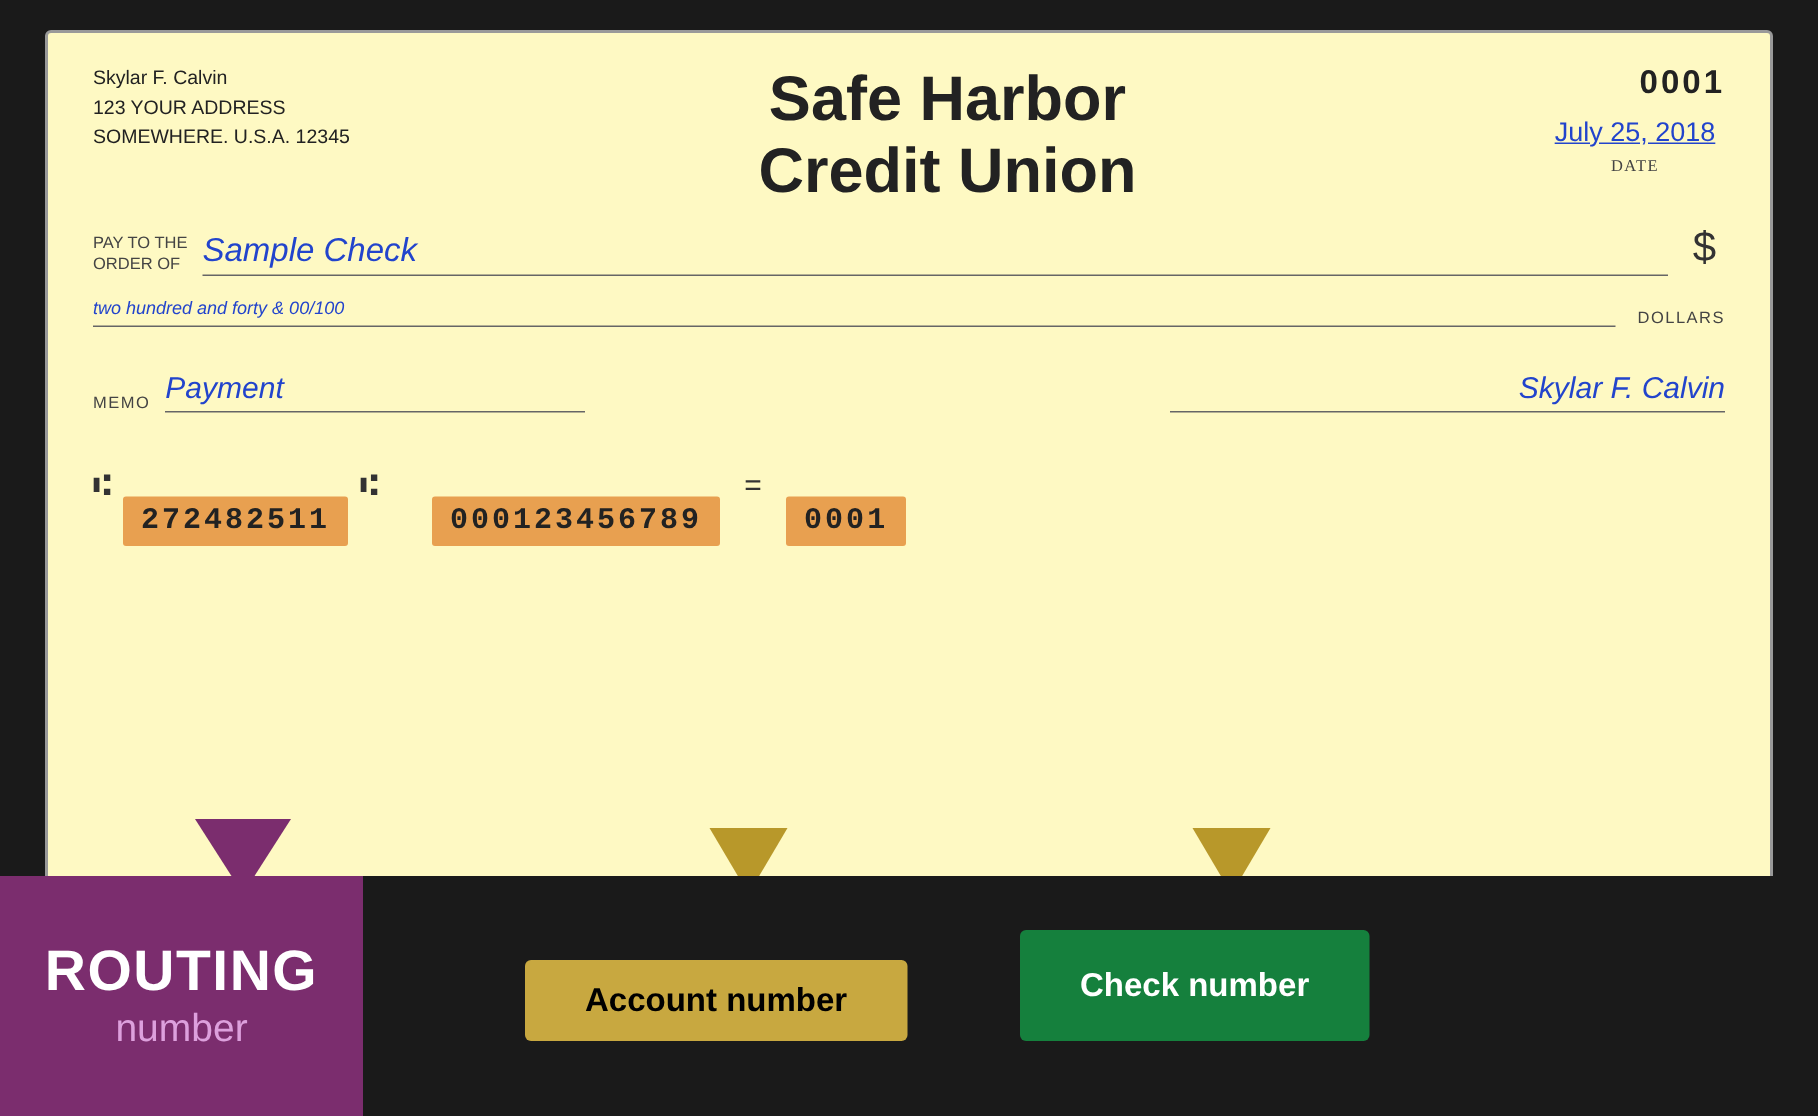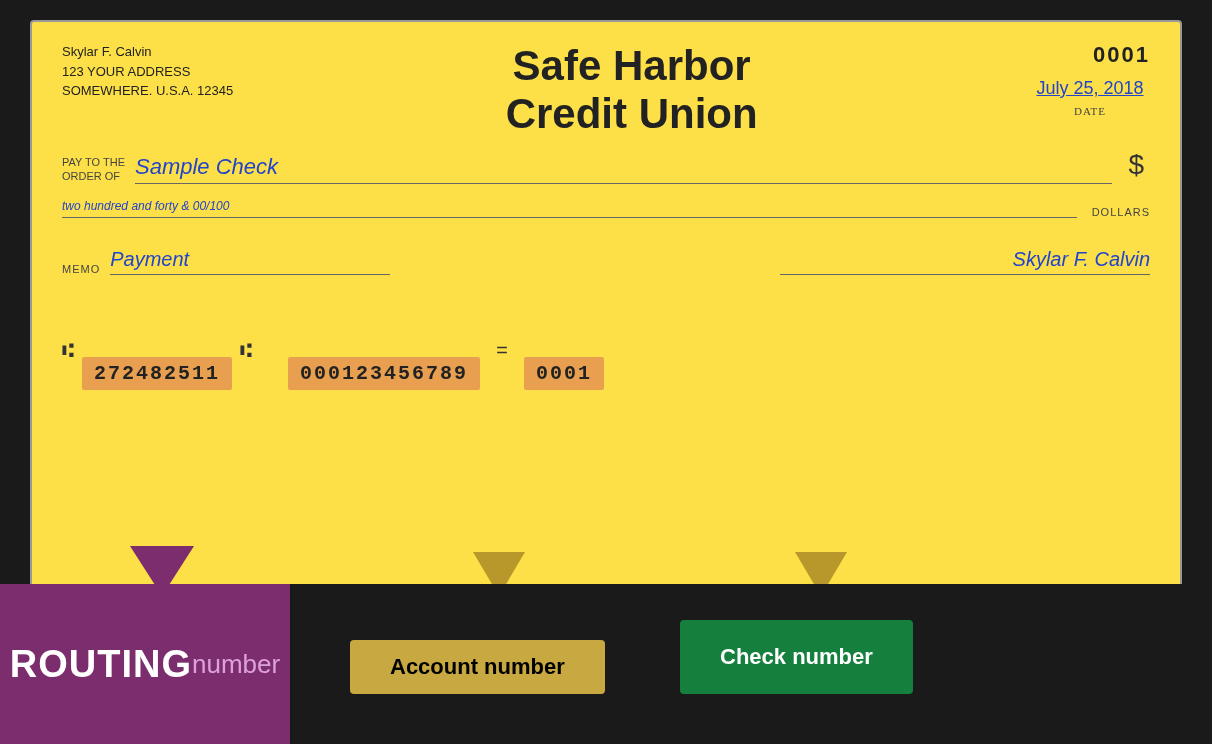--- a/index.html
+++ b/index.html
@@ -30,21 +30,21 @@
       position: absolute;
       top: 20px;
       left: 30px;
       right: 30px;
       bottom: 140px;
     }
 
     .check {
       width: 100%;
       height: 100%;
-      background: #fde047;
+      background: #fef9c3;
       border: 2px solid #999;
       border-radius: 4px;
       padding: 20px 30px;
       position: relative;
     }
 
     
     .check-header {
       display: flex;
       justify-content: space-between;
@@ -168,21 +168,21 @@
       letter-spacing: 1px;
       margin-left: 15px;
       white-space: nowrap;
     }
 
     
     .check-memo-row {
       display: flex;
       align-items: flex-end;
       gap: 10px;
-      margin-bottom: 38px;
+      margin-bottom: 12px;
     }
 
     .check-memo-label {
       font-size: 11px;
       color: #444;
       letter-spacing: 1px;
     }
 
     .check-memo-line {
       width: 280px;
@@ -233,25 +233,25 @@
       letter-spacing: 2px;
       border-radius: 2px;
       margin-top: 44px;
     }
 
     
     .routing-label {
       position: absolute;
       bottom: 0;
       left: 0;
-      width: 290px;
+      width: 242px;
       height: 160px;
       background: #7b2d6e;
       display: flex;
-      flex-direction: row;
+      flex-direction: column;
       justify-content: center;
       align-items: center;
       padding: 20px;
     }
 
     .routing-label-top {
       font-size: 38px;
       font-weight: bold;
       color: #fff;
       letter-spacing: 1px;

